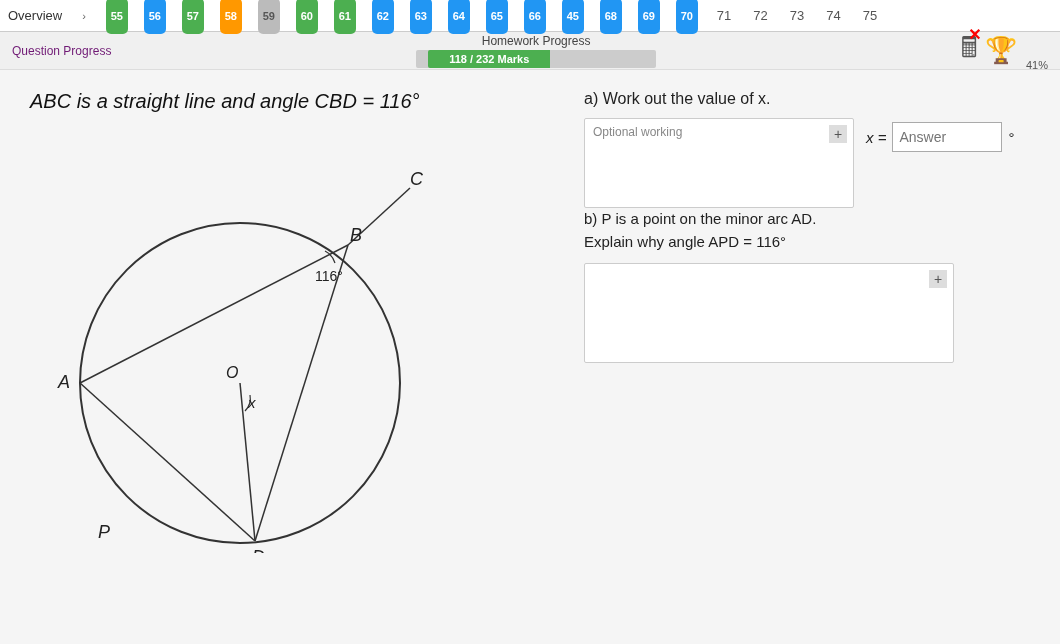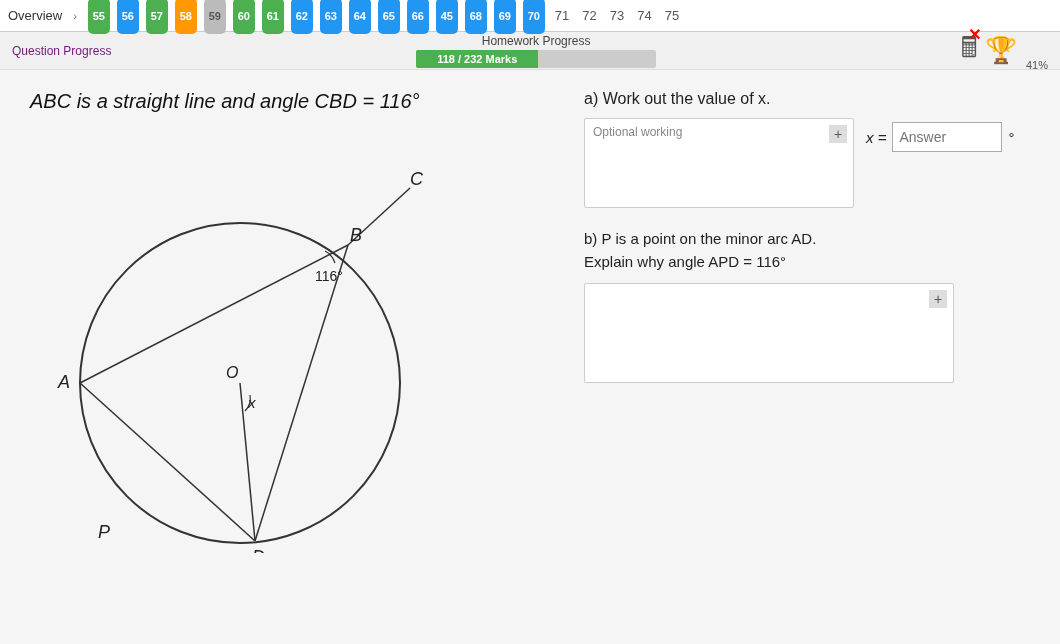--- a/index.html
+++ b/index.html
@@ -11,21 +11,21 @@
       overflow: hidden;
       position: relative;
     }
 
     
     .top-nav {
       display: flex;
       align-items: center;
       background: #fff;
       padding: 4px 8px;
-      gap: 7px;
+      gap: 16px;
       border-bottom: 1px solid #ccc;
       height: 32px;
     }
     .nav-overview {
       font-size: 13px;
       color: #333;
       margin-right: 4px;
     }
     .nav-arrow {
       font-size: 11px;
@@ -159,21 +159,20 @@
       height: 430px;
       margin-top: 10px;
     }
 
     
     .right-panel {
       flex: 1;
       padding: 20px 24px;
       display: flex;
       flex-direction: column;
-      gap: 20px;
     }
 
     
     .part-a {
       display: flex;
       flex-direction: column;
       gap: 10px;
     }
     .part-label {
       font-size: 16px;
@@ -298,21 +297,21 @@
   <span class="num-plain">73</span>
   <span class="num-plain">74</span>
   <span class="num-plain">75</span>
 </div>
 
 <div class="progress-area">
   <span class="question-progress-label">Question Progress</span>
   <div class="homework-progress">
     <span class="hw-label">Homework Progress</span>
     <div class="hw-bar-container">
-      <div class="hw-bar-fill" style="width: 51%;">
+      <div class="hw-bar-fill" style="width: 51%; margin-left: 12px;">
         <span class="hw-bar-text">118 / 232 Marks</span>
       </div>
     </div>
   </div>
   <div class="top-right-icons">
     <div class="calculator-icon-wrap">
       <span class="calc-icon">🖩</span>
       <span class="red-x">✕</span>
     </div>
     <span class="trophy-icon">🏆</span>

